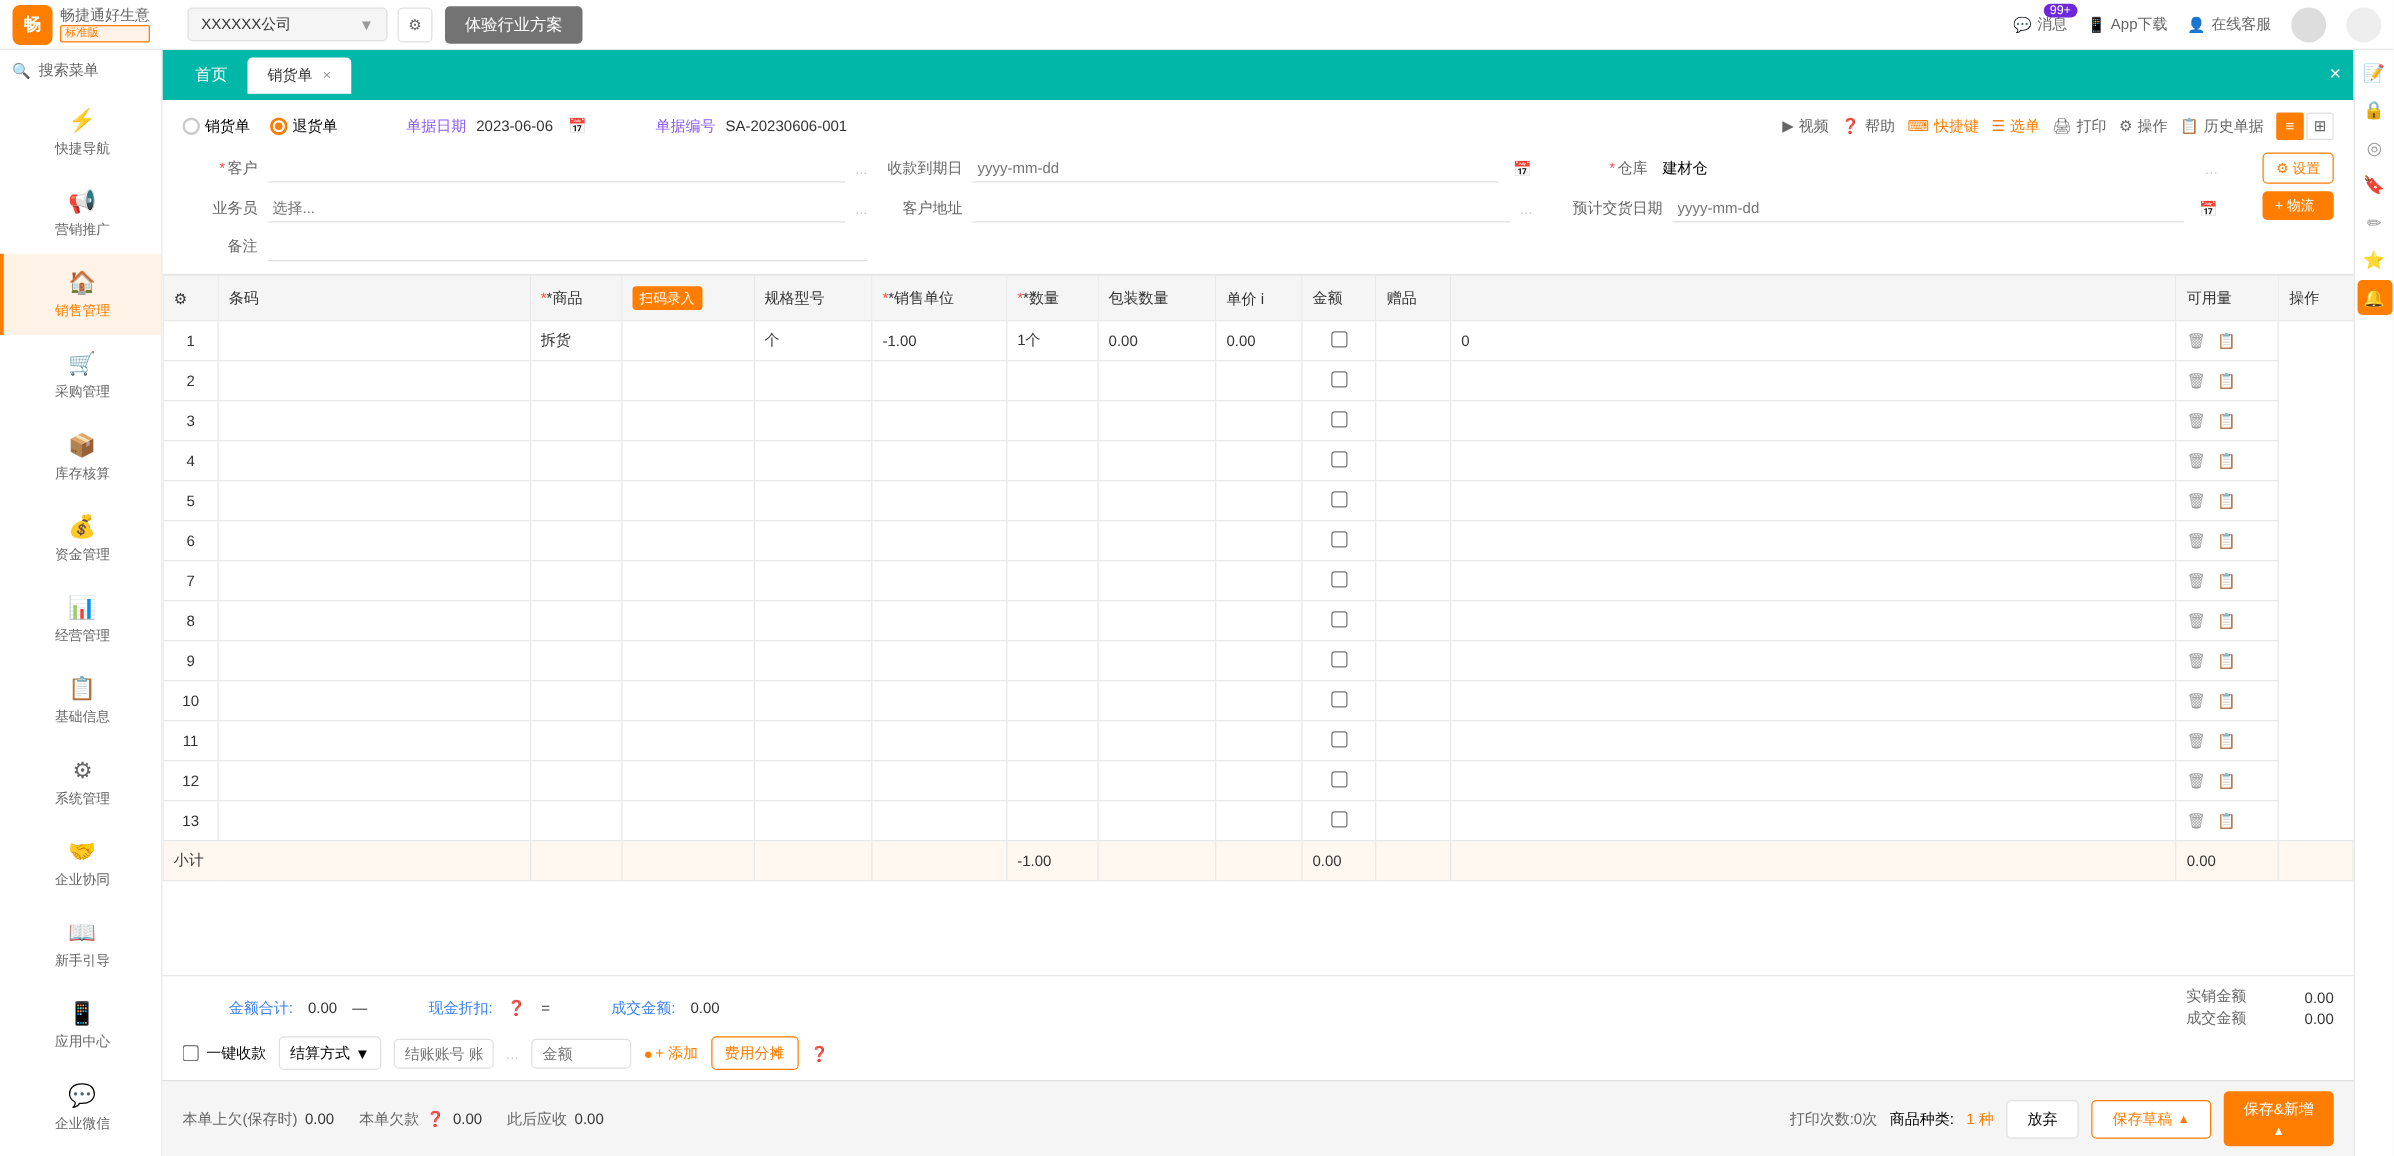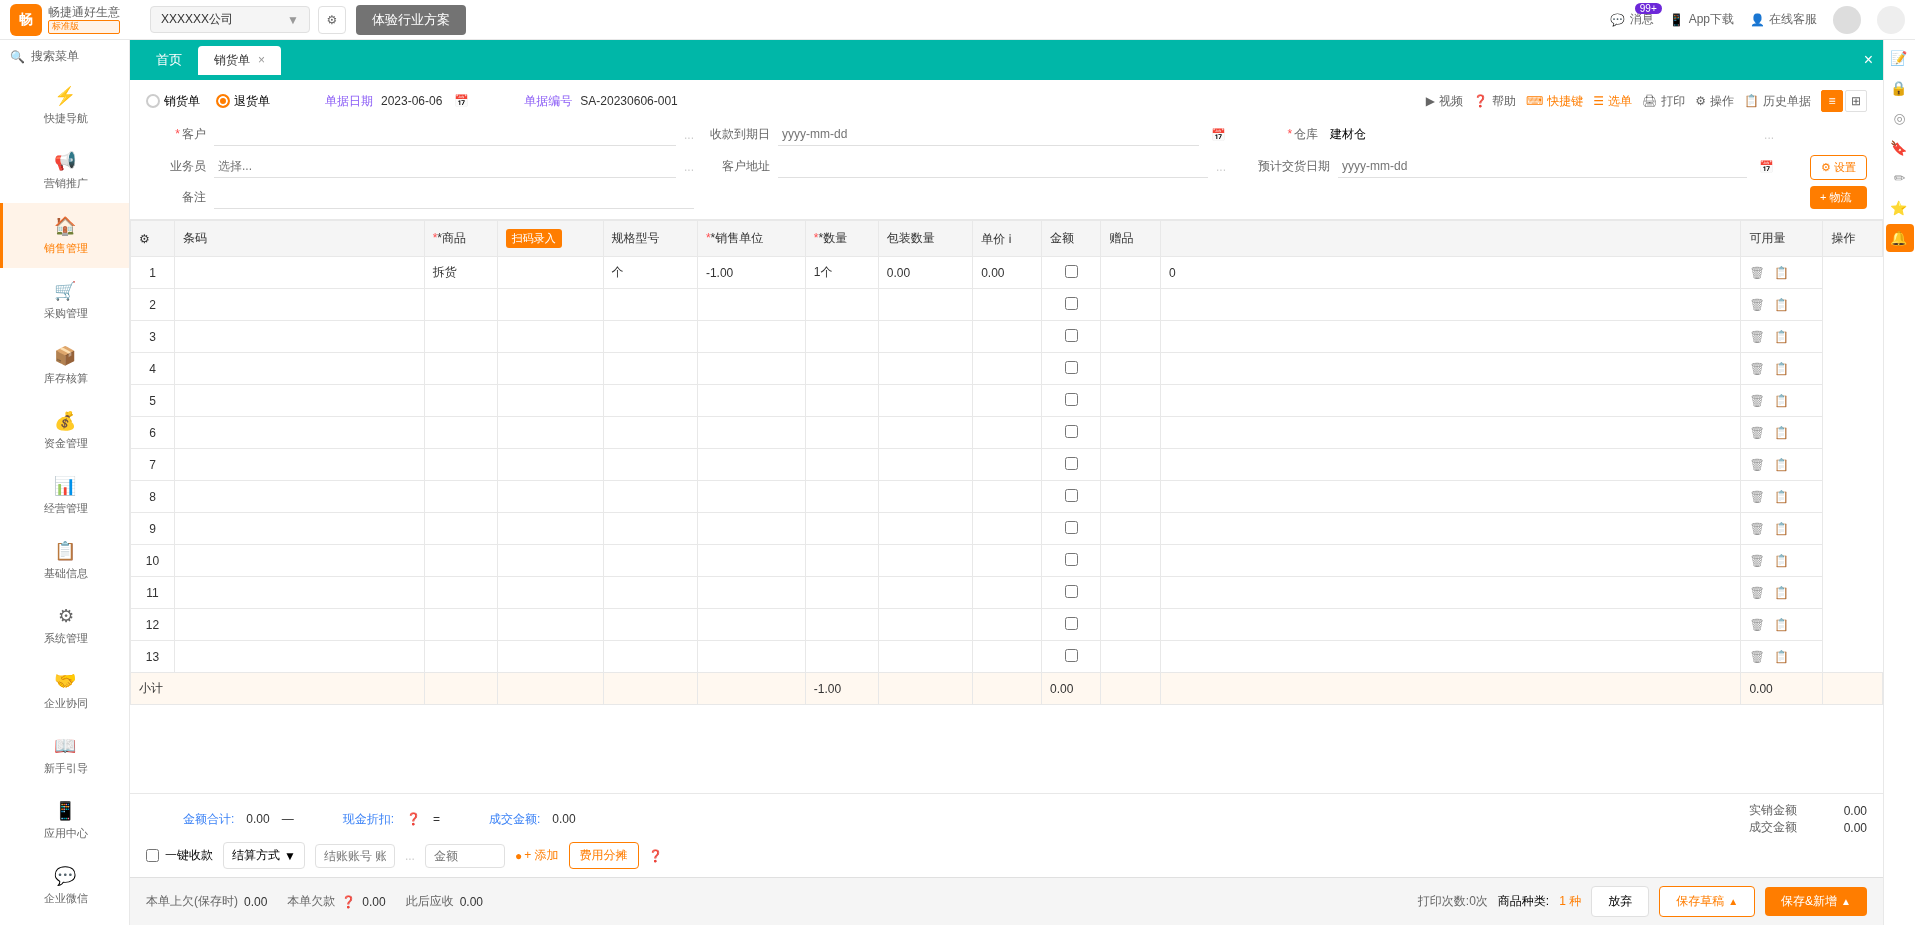--- a/index.html
+++ b/index.html
@@ -101,21 +101,21 @@
     
     .bottom-action-bar { background: #f5f5f5; border-top: 1px solid #e0e0e0; padding: 8px 16px; display: flex; align-items: center; flex-shrink: 0; }
     .bottom-info { display: flex; gap: 20px; align-items: center; }
     .info-item { display: flex; gap: 6px; align-items: center; color: #666; }
     .info-value { color: #333; }
     .info-link { color: #ff7d00; cursor: pointer; }
     .bottom-right-actions { margin-left: auto; display: flex; gap: 10px; align-items: center; }
     .print-info { color: #666; }
     .discard-btn { border: 1px solid #e0e0e0; background: white; border-radius: 4px; padding: 6px 16px; cursor: pointer; }
     .save-draft-btn { border: 1px solid #ff7d00; color: #ff7d00; background: white; border-radius: 4px; padding: 6px 16px; cursor: pointer; display: flex; align-items: center; gap: 4px; }
-    .save-new-btn { background: #ff7d00; color: white; border: none; border-radius: 4px; padding: 6px 16px; cursor: pointer; display: flex; align-items: center; gap: 4px; }
+    .save-new-btn { background: #ff7d00; color: white; border: none; border-radius: 4px; padding: 6px 16px; cursor: pointer; display: flex; align-items: center; gap: 4px; flex-direction: column; }
     .btn-arrow { font-size: 10px; }
 
     
     .right-toolbar { width: 32px; background: #fff; border-left: 1px solid #e8e8e8; display: flex; flex-direction: column; align-items: center; padding: 4px 0; gap: 2px; flex-shrink: 0; }
     .rt-btn { width: 28px; height: 28px; display: flex; align-items: center; justify-content: center; cursor: pointer; color: #999; border-radius: 4px; font-size: 14px; }
     .rt-btn.active { background: #ff7d00; color: white; }
 
     .view-toggle { display: flex; gap: 2px; }
     .view-btn { width: 22px; height: 22px; border: 1px solid #e0e0e0; display: flex; align-items: center; justify-content: center; cursor: pointer; color: #666; border-radius: 2px; font-size: 12px; }
     .view-btn.active { background: #ff7d00; color: white; border-color: #ff7d00; }
@@ -284,21 +284,21 @@
             <span>📋</span>
             <span>历史单据</span>
           </div>
           <div class="view-toggle">
             <div class="view-btn active">≡</div>
             <div class="view-btn">⊞</div>
           </div>
         </div>
       </div>
 
-      <div style="display:flex; align-items:flex-end; gap:10px;">
+      <div style="display:flex; align-items:flex-start; gap:10px;">
         <div style="flex:1; display:grid; grid-template-columns: 1fr 1fr 1fr; gap: 8px 0;">
 
           <div class="form-row">
             <span class="form-field-label required">客户</span>
             <input class="form-input" type="text" style="flex: 1 1 0%; border-top: none; border-right: none; border-left: none; border-image: initial; border-bottom: 1px solid rgb(224, 224, 224); outline: none; padding: 4px;">
             <span class="form-input-dots">...</span>
           </div>
           <div class="form-row" style="padding: 0 16px;">
             <span class="form-field-label">收款到期日</span>
             <input class="form-input" type="text" placeholder="yyyy-mm-dd" style="flex: 1 1 0%; border-top: none; border-right: none; border-left: none; border-image: initial; border-bottom: 1px solid rgb(224, 224, 224); outline: none; padding: 4px; color: rgb(153, 153, 153);">

